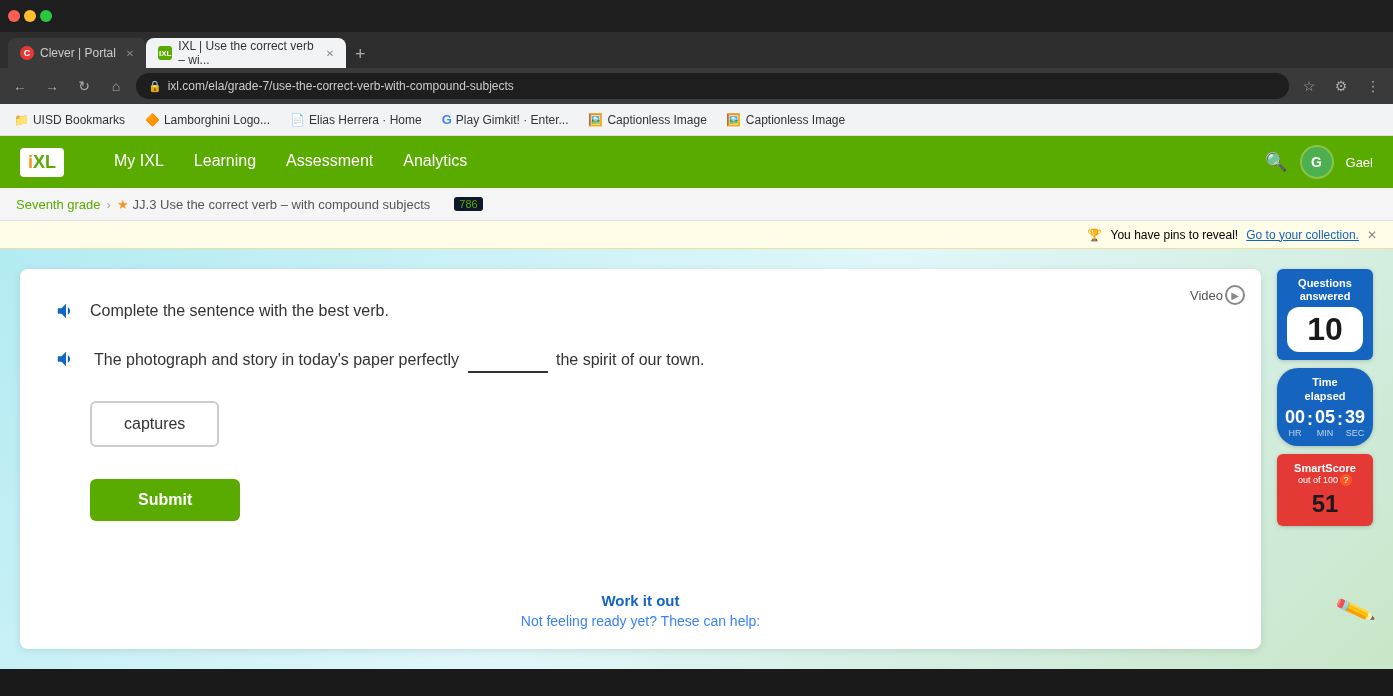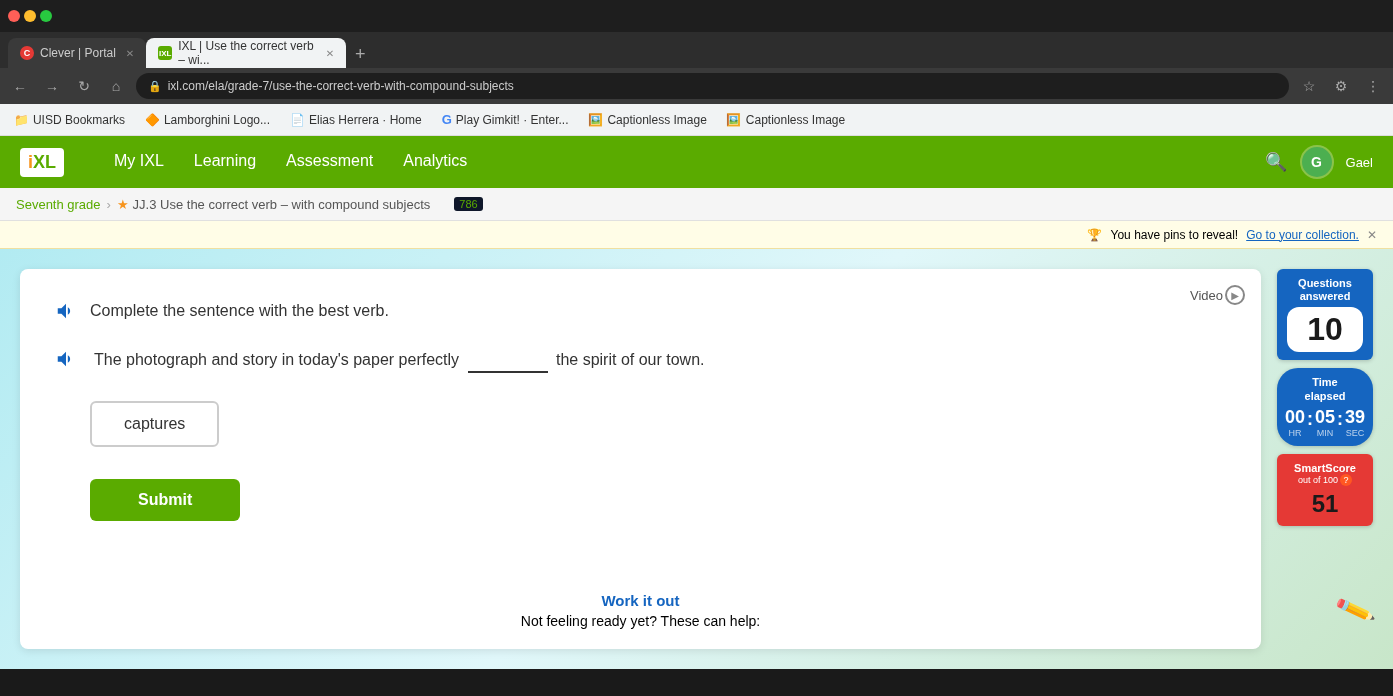--- a/index.html
+++ b/index.html
@@ -289,21 +289,21 @@
       left: 0; right: 0;
       text-align: center;
     }
     .work-it-out-title {
       color: #1565c0;
       font-size: 15px;
       font-weight: bold;
       margin-bottom: 4px;
     }
     .work-it-out-text {
-      color: #000000;
+      color: #3b82f6;
       font-size: 14px;
     }
 
     
     .stats-sidebar {
       width: 96px;
       display: flex;
       flex-direction: column;
       gap: 8px;
     }

